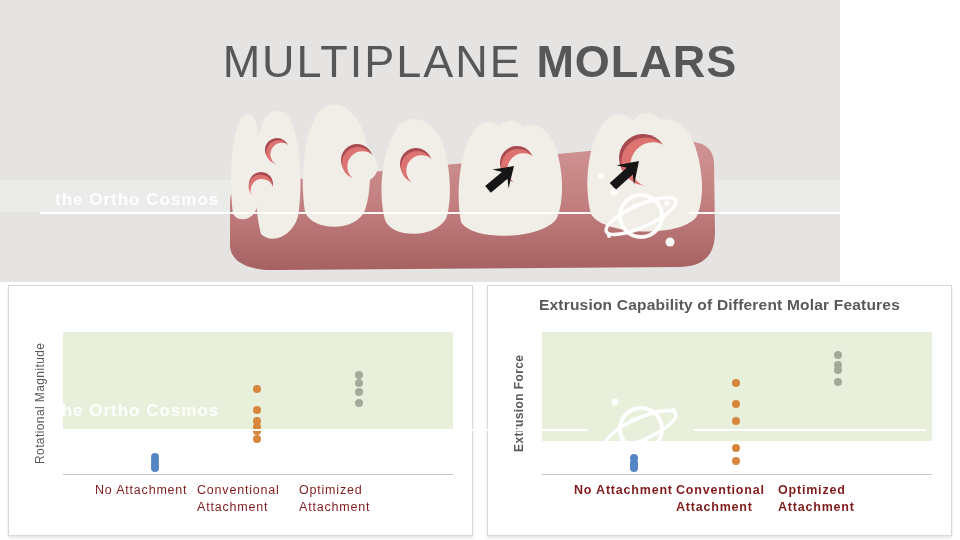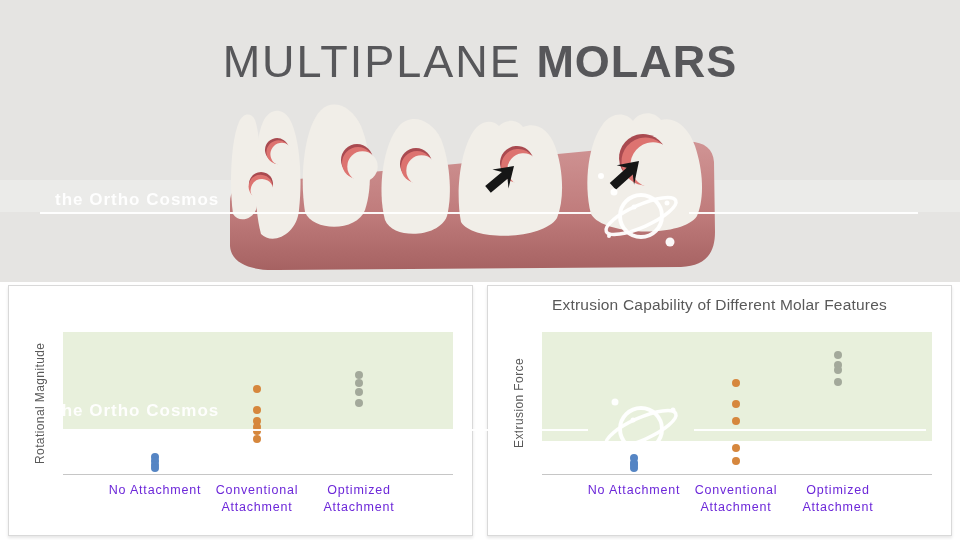--- a/index.html
+++ b/index.html
@@ -1,52 +1,52 @@
 <!DOCTYPE html>
 <html><head>
 <meta charset="utf-8">
 <style>
   html,body{margin:0;padding:0;background:#ffffff;}
   .slide{position:relative;width:960px;height:540px;background:#ffffff;overflow:hidden;
          font-family:"Liberation Sans",sans-serif;}
 
   
-  .top-section{position:absolute;left:0;top:0;width:960px;height:282px;background:#e5e4e2;}
+  .top-section{position:absolute;left:0;top:0;width:840px;height:282px;background:#e5e4e2;}
   .light-band{position:absolute;left:0;top:180px;width:960px;height:32px;
               background:rgba(255,255,255,0.25);z-index:1;}
   .slide-title{position:absolute;left:0;top:36px;width:960px;text-align:center;z-index:2;
                font-size:45px;color:#57575a;letter-spacing:2px;white-space:nowrap;}
   .slide-title .t-light{font-weight:400;}
   .slide-title .t-bold{font-weight:800;letter-spacing:1px;}
 
   .teeth-svg{position:absolute;left:213px;top:92px;z-index:2;}
 
   
   .wm-text{position:absolute;color:rgba(255,255,255,0.93);font-weight:bold;font-size:17px;
            letter-spacing:1px;z-index:4;white-space:nowrap;}
   .wm-text.top{left:55px;top:190px;}
   .wm-text.bottom{left:55px;top:401px;}
   .wm-line{position:absolute;height:2px;background:rgba(255,255,255,0.95);z-index:4;}
   .planet{position:absolute;z-index:4;}
 
   
   .panel{position:absolute;top:285px;width:465px;height:251px;background:#ffffff;
          border:1px solid #d9d9d9;box-sizing:border-box;box-shadow:0 2px 3px rgba(0,0,0,0.10);}
-  .panel.left{left:8px;} .panel.right{left:487px;}
+  .panel.left{left:8px;} .panel.right{left:487px;font-weight:bold;}
   .chart-title{position:absolute;left:0;top:10px;width:100%;text-align:center;
                font-size:15.5px;color:#595959;letter-spacing:0.2px;}
   .y-label{position:absolute;left:22px;top:46px;height:142px;width:18px;
            display:flex;align-items:center;justify-content:center;
            writing-mode:vertical-rl;transform:rotate(180deg);
            font-size:12px;color:#595959;letter-spacing:0.4px;white-space:nowrap;}
   .band{position:absolute;background:#e8f0dc;}
   .x-axis{position:absolute;height:1px;background:#c6c6c6;}
   .dot{position:absolute;width:8px;height:8px;border-radius:50%;}
-  .xlab{position:absolute;top:196px;width:120px;text-align:center;
-        font-size:12.5px;line-height:17px;color:#6d28d9;letter-spacing:0.8px;}
+  .xlab{position:absolute;top:196px;width:120px;text-align:left;
+        font-size:12.5px;line-height:17px;color:#7f1d1d;letter-spacing:0.8px;}
 </style>
 </head>
 <body>
 
 <div class="slide">
 
   <div class="top-section">
     <div class="light-band"></div>
 
     <div class="slide-title">

